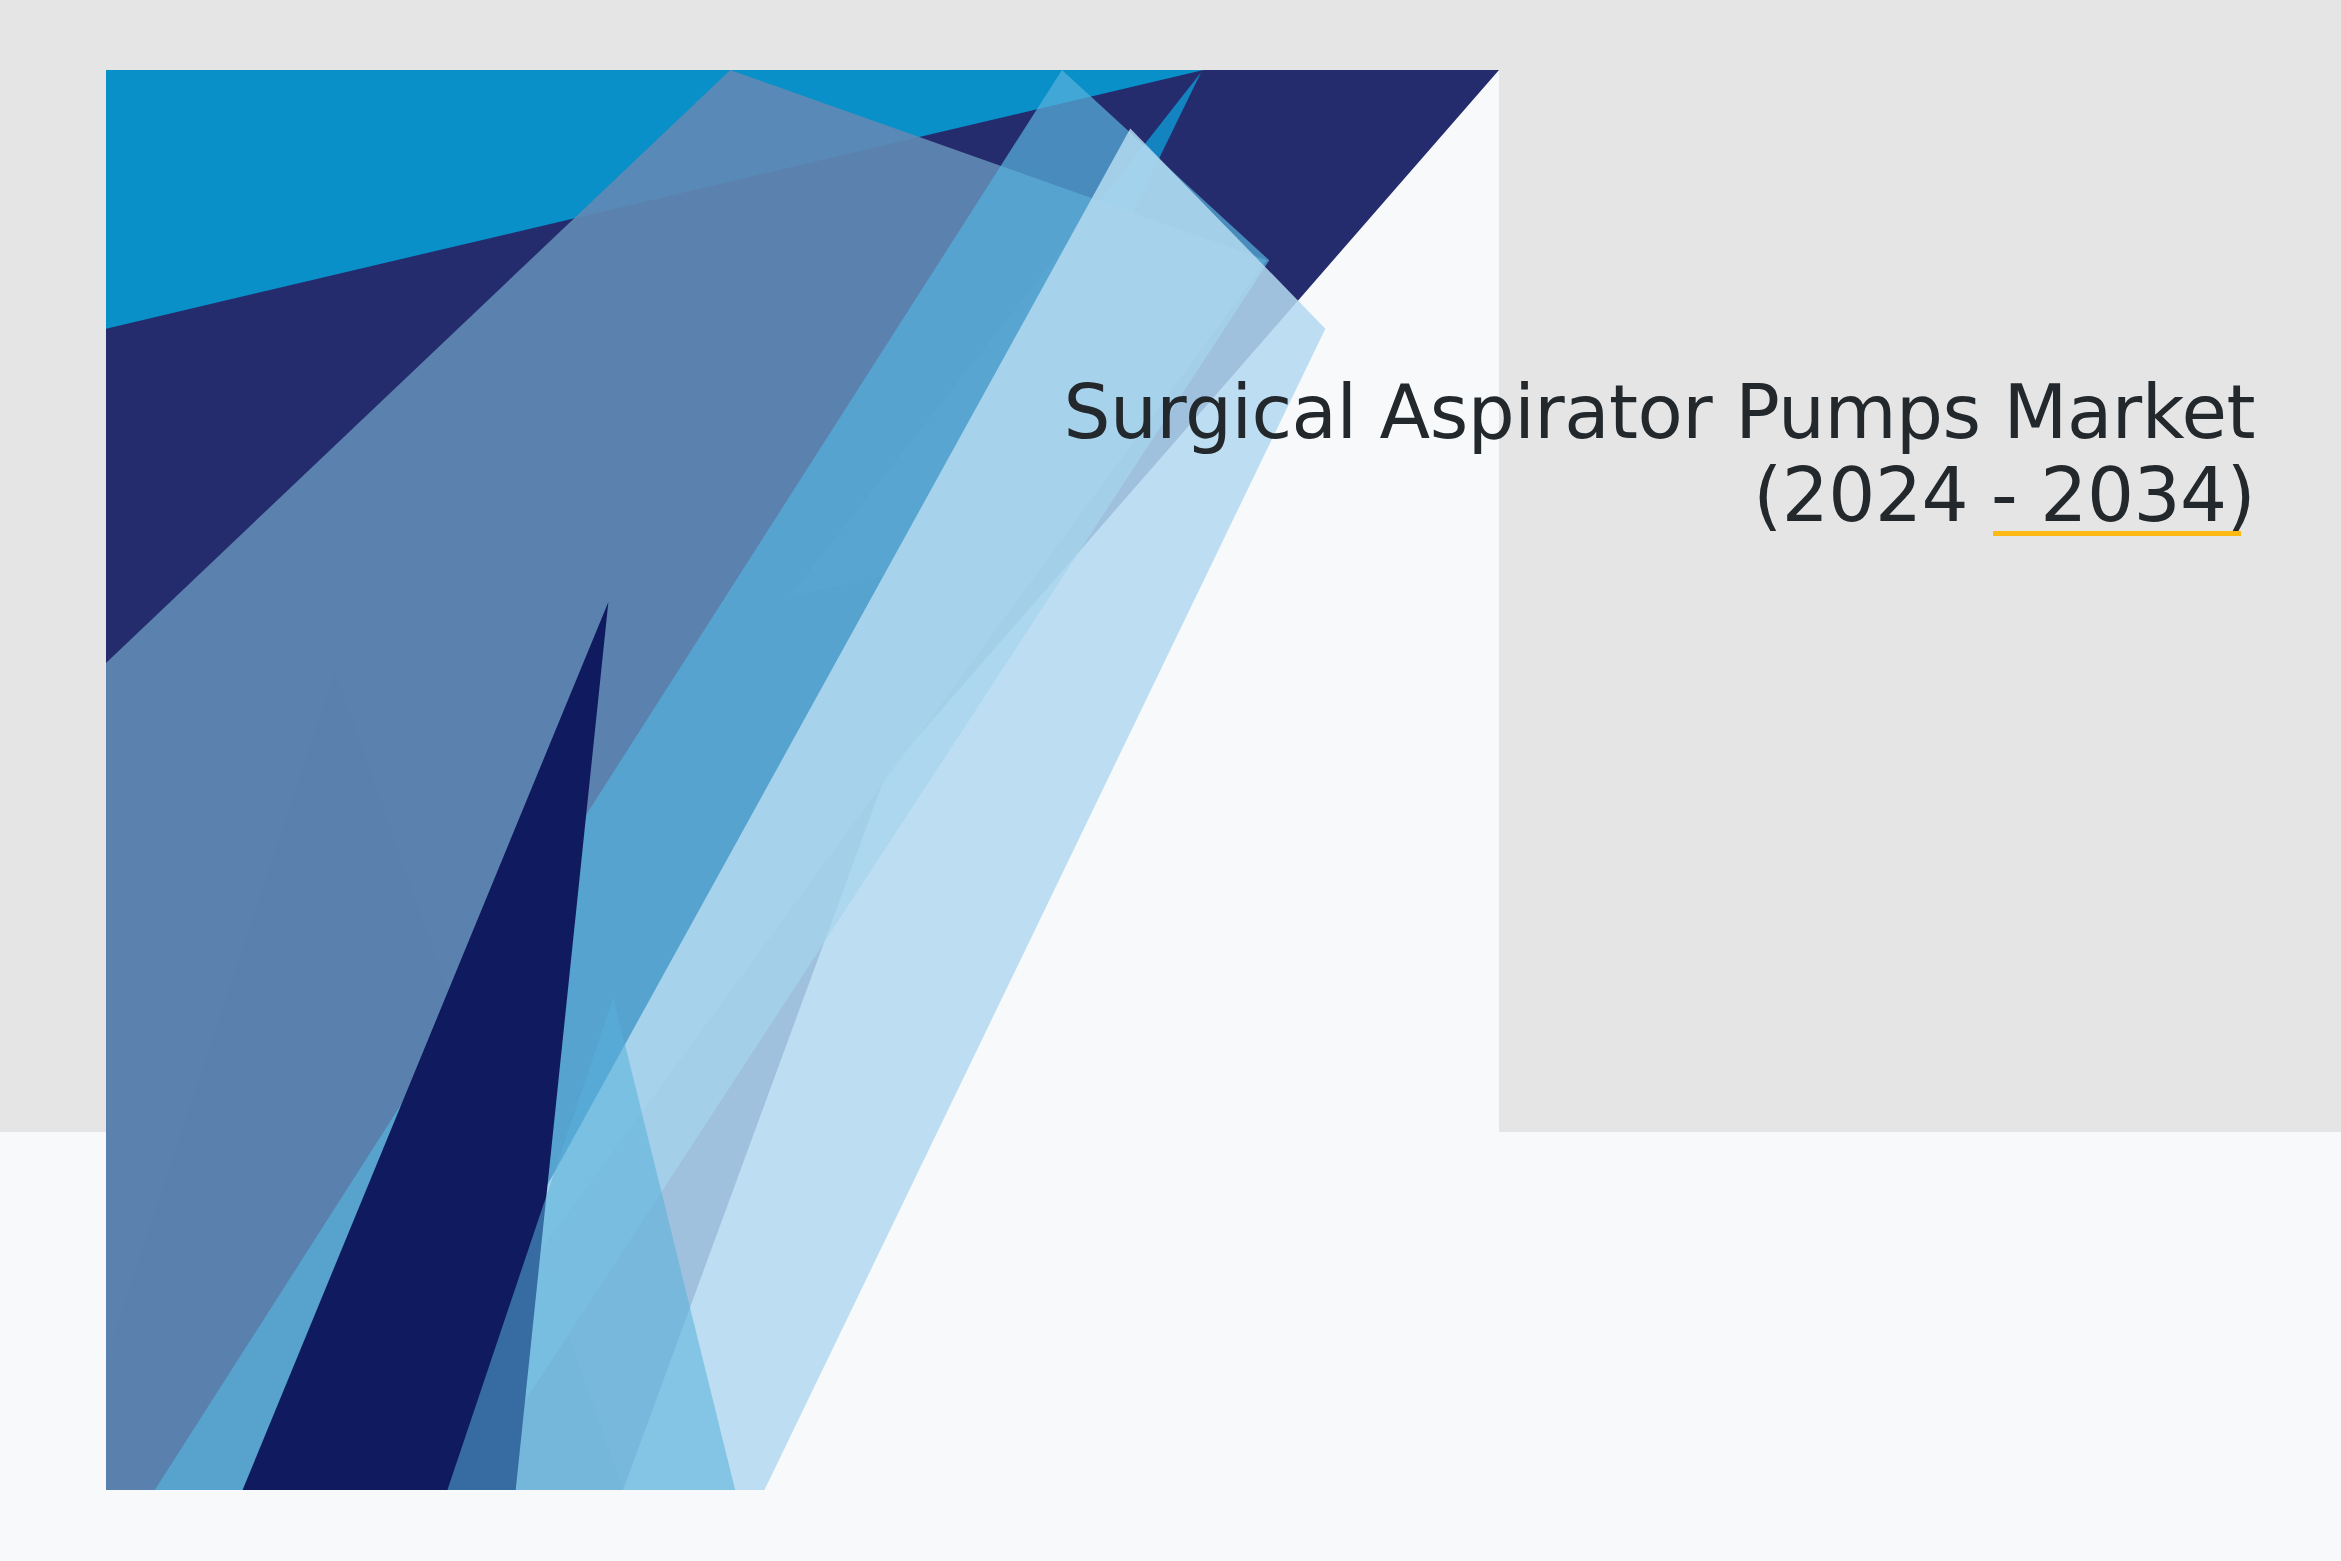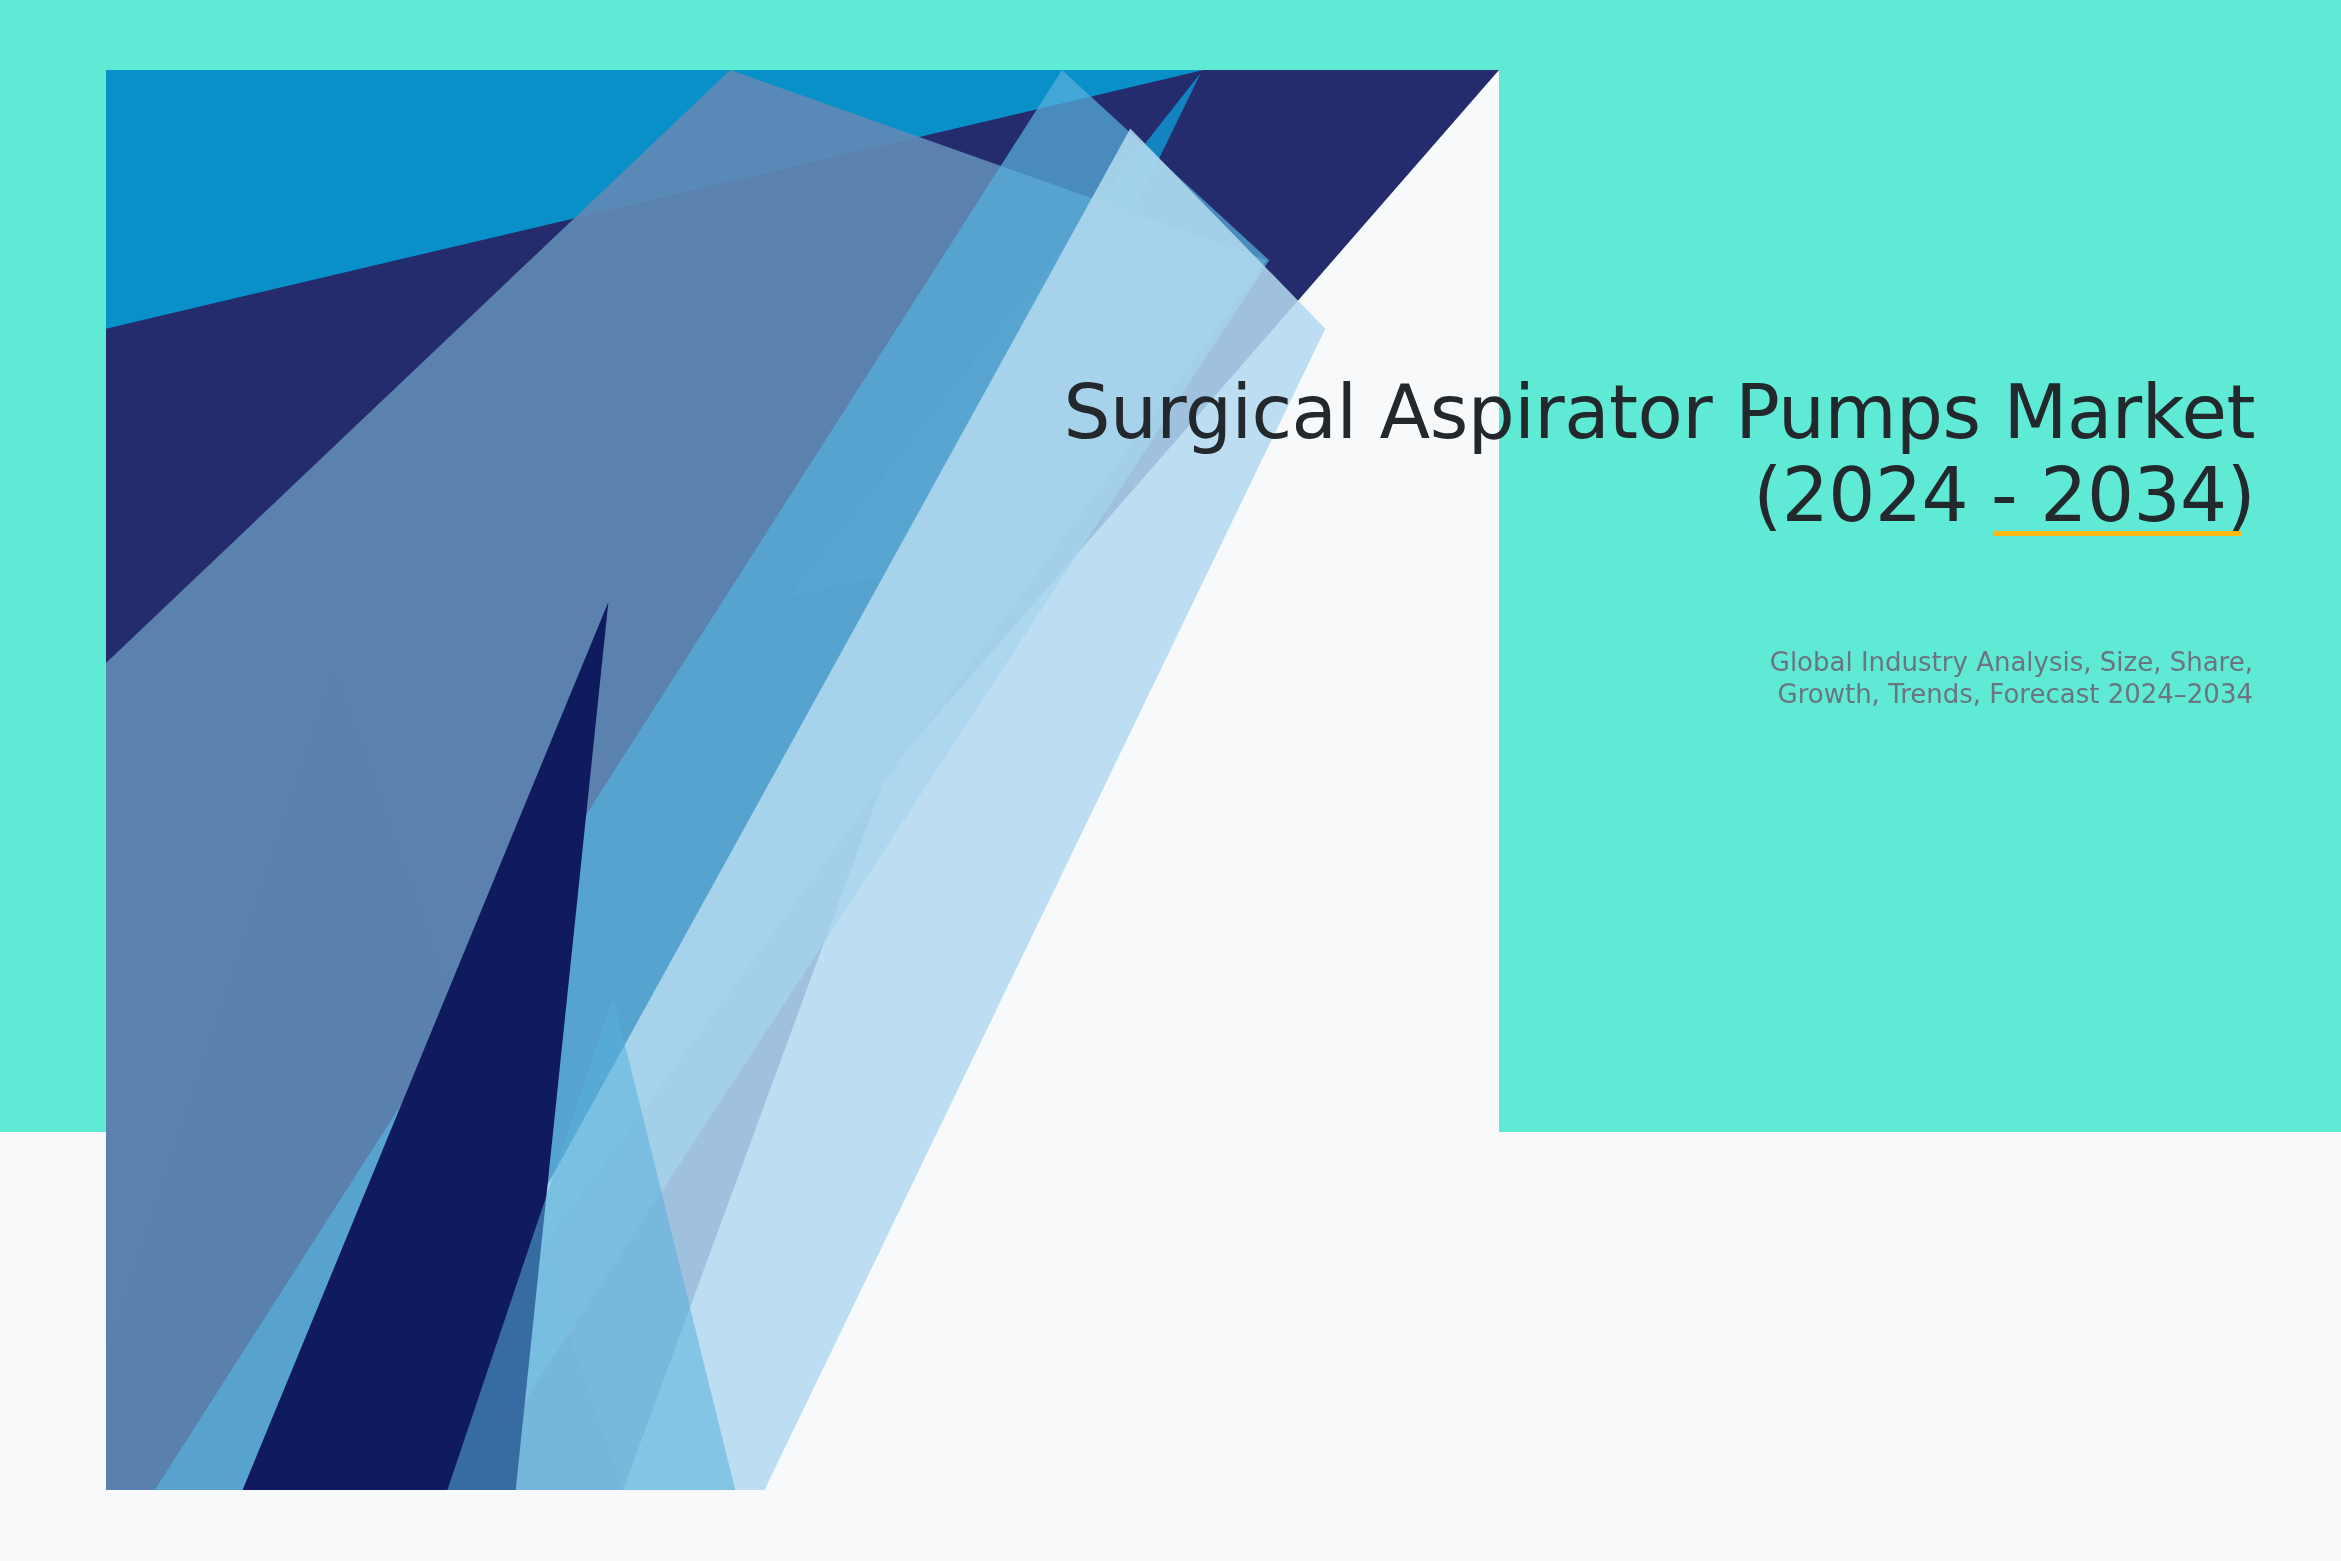--- a/index.html
+++ b/index.html
@@ -12,21 +12,21 @@
   }
   body {
     background: #f7f9fb;
     font-family: "DejaVu Sans", "Liberation Sans", sans-serif;
   }
 
   #cover {
     position: relative;
     width: 2342px;
     height: 1132px;
-    background: #5eead4;
+    background: #e5e5e5;
   }
 
   
   #artwork-panel {
     position: absolute;
     left: 106px;
     top: 70px;
     width: 1393px;
     height: 1420px;
     overflow: hidden;
@@ -112,17 +112,15 @@
     </svg>
   </div>
 
   <div id="title-block">
     <h1 id="cover-title">Surgical Aspirator Pumps Market
 (2024 - 2034)</h1>
   </div>
 
   <div id="title-accent"></div>
 
-  <p id="cover-subtitle">Global Industry Analysis, Size, Share,
-Growth, Trends, Forecast 2024–2034</p>
 
 </div>
 
 
 </body></html>

